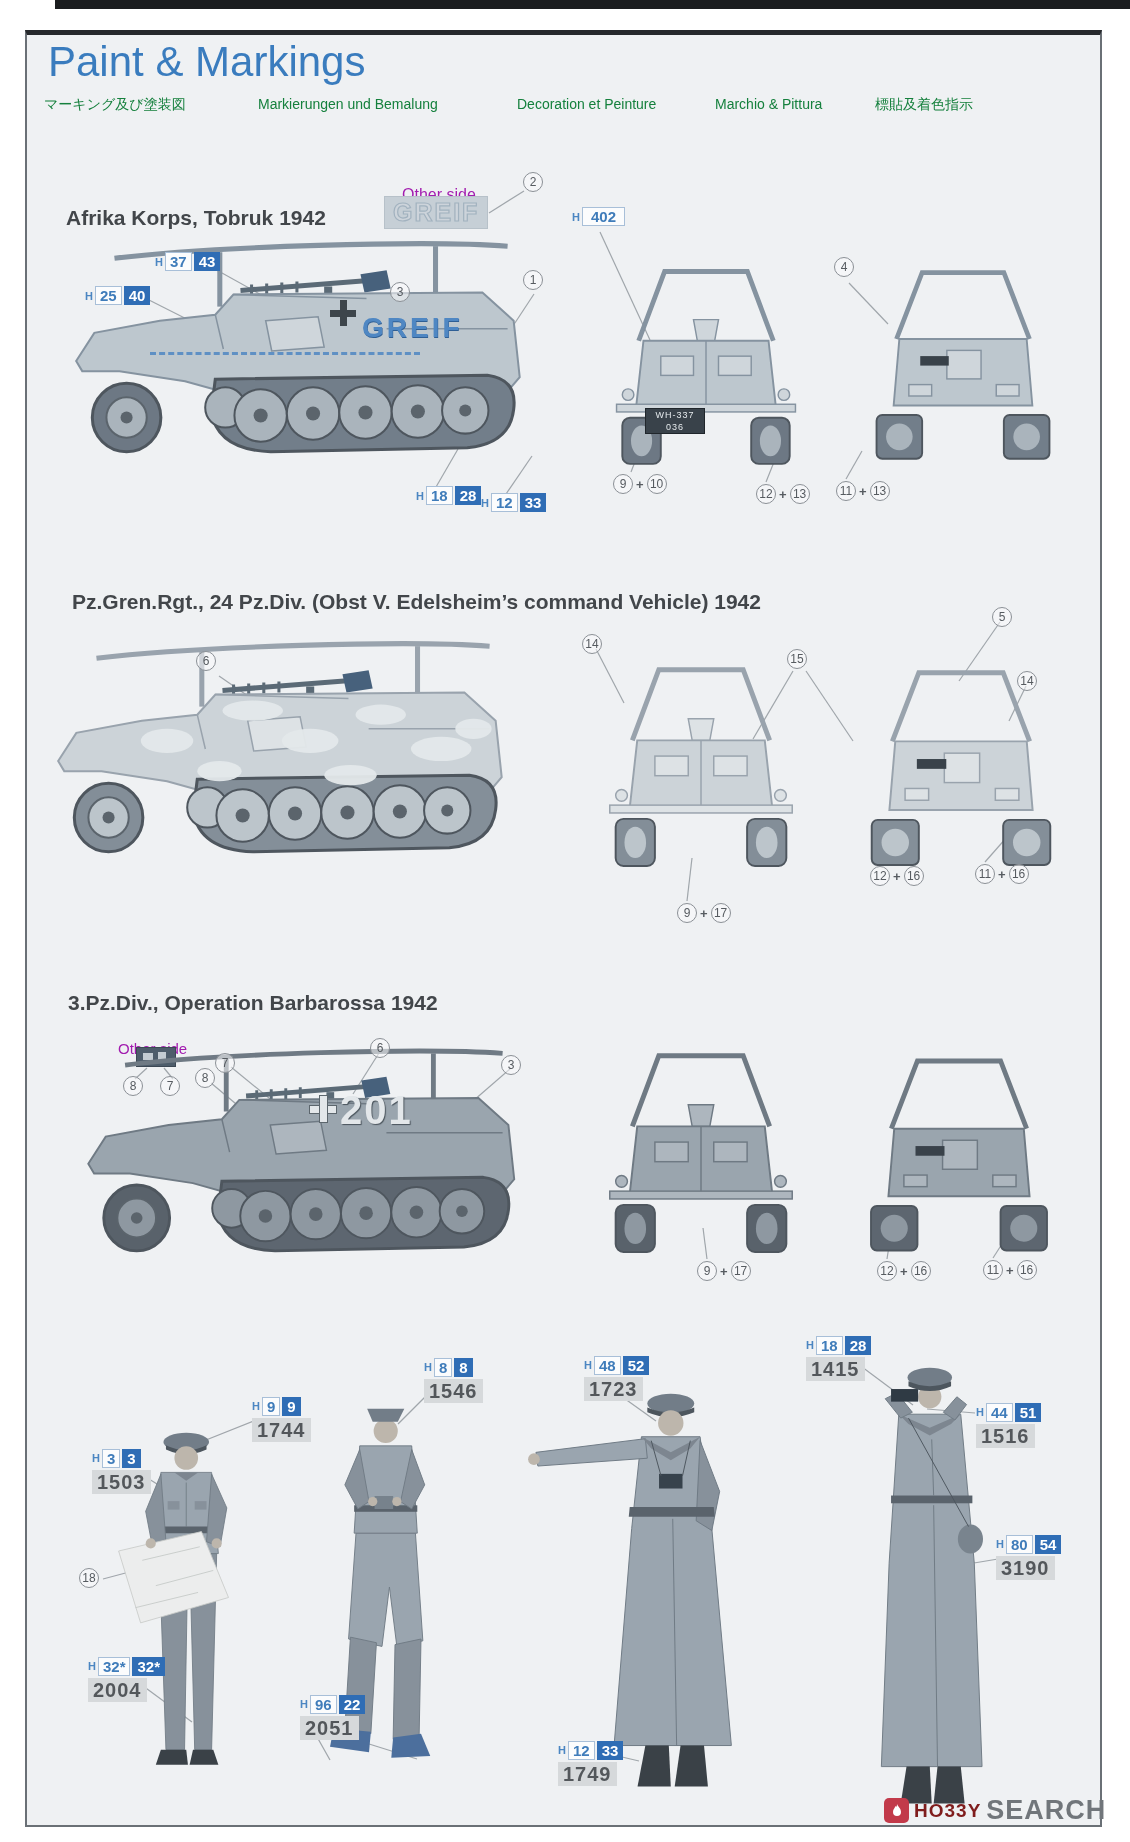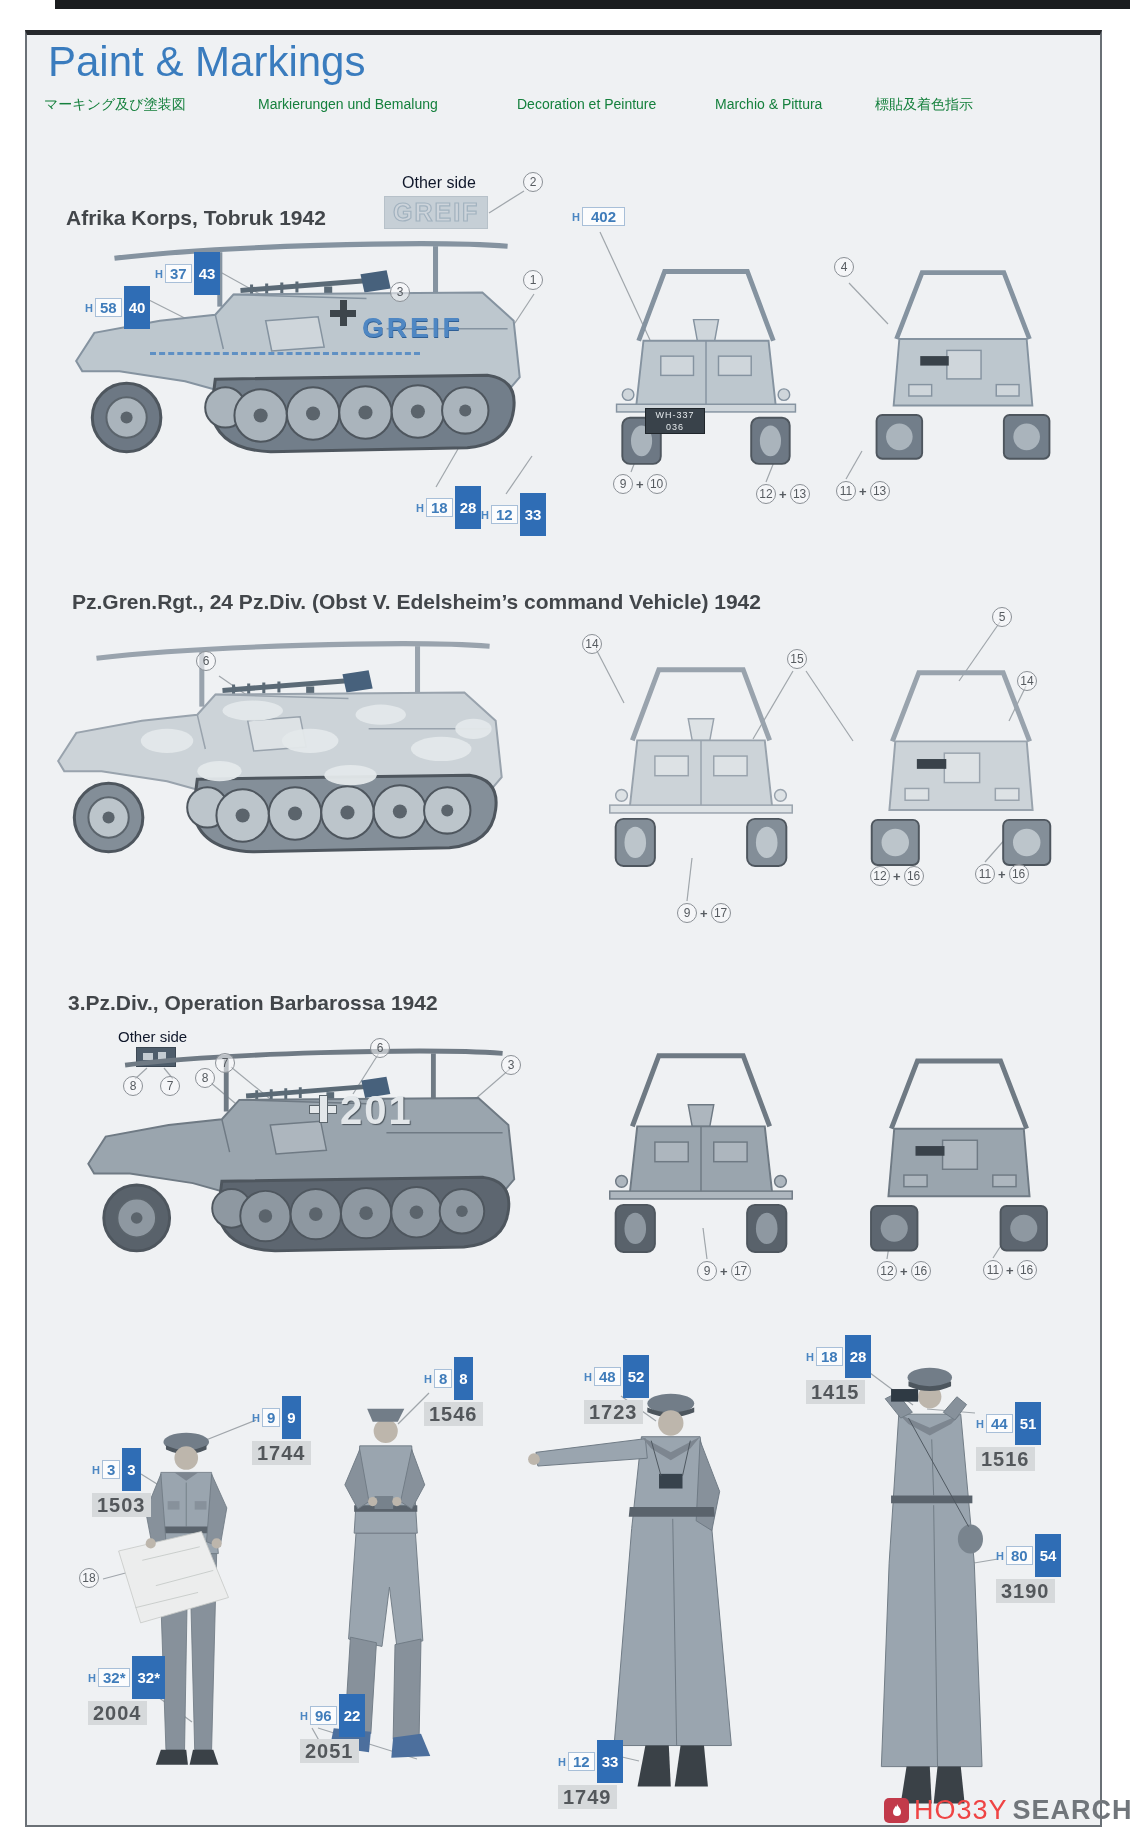--- a/index.html
+++ b/index.html
@@ -6,26 +6,26 @@
   body{width:1130px;height:1842px;position:relative;background:#ffffff;
        font-family:"Liberation Sans",sans-serif;overflow:hidden;}
   .abs{position:absolute;}
   
   .top-strip{position:absolute;left:55px;top:0;width:1075px;height:9px;background:#1b1d1f;}
   .page{position:absolute;left:25px;top:30px;width:1073px;height:1790px;background:#eff1f3;
         border:2px solid #6a7076;border-top:5px solid #26292c;}
   .page-title{position:absolute;left:48px;top:38px;font-size:42px;font-weight:normal;color:#3a7cbe;}
   .subtitle{position:absolute;top:96px;font-size:14px;color:#15803d;}
   .sec-heading{position:absolute;font-size:21px;font-weight:bold;color:#42464a;}
-  .small-note{position:absolute;font-size:16px;color:#0f172a;}
+  .small-note{position:absolute;font-size:16px;color:#a21caf;margin-top:12px;}
   
   .plabel{position:absolute;display:flex;align-items:center;font-weight:bold;white-space:nowrap;}
   .ph{font-size:11px;color:#4b86c2;margin-right:2px;font-weight:bold;}
   .pa{font-size:15px;line-height:17px;color:#3f7cba;background:#fbfcfd;border:1px solid #a8bfd8;padding:0 4px;}
-  .pb{font-size:15px;line-height:17px;color:#ffffff;background:#2f6db5;border:1px solid #2f6db5;padding:12px 4px;margin-left:2px;}
+  .pb{font-size:15px;line-height:17px;color:#ffffff;background:#2f6db5;border:1px solid #2f6db5;padding:0 4px;margin-left:2px;}
   .figlabel{position:absolute;white-space:nowrap;}
   .figlabel .plabel{position:static;display:inline-flex;}
   .numlabel{display:inline-block;margin-top:2px;font-size:20px;font-weight:bold;color:#53575b;
             background:#d6d9db;padding:0 5px;line-height:24px;letter-spacing:1px;}
   
   .co{display:inline-flex;width:20px;height:20px;border:1px solid #8b9096;border-radius:50%;
       align-items:center;justify-content:center;font-size:12px;color:#565b60;background:rgba(250,250,251,.55);
       box-sizing:border-box;flex:none;}
   .co.abs{position:absolute;}
   .copair{position:absolute;display:flex;align-items:center;gap:3px;}
@@ -46,21 +46,21 @@
          font-size:9px;line-height:12px;text-align:center;letter-spacing:1px;}
   .blue-dash{position:absolute;border-top:3px dashed #4f87c3;opacity:.85;}
   
   .art-s1{--hull:#bdc7ce;--hull2:#cfd6db;--edge:#8593a0;--tire:#6d7884;--hub:#aab4bc;--track:#727e8a;}
   .art-s2{--hull:#ccd3d8;--hull2:#dde2e5;--edge:#99a3ad;--tire:#838e98;--hub:#bcc5cb;--track:#848f99;}
   .art-s3{--hull:#9aa5ae;--hull2:#adb6be;--edge:#6f7a84;--tire:#59626b;--hub:#8e98a1;--track:#5d6670;}
   .fig{--uni:#9aa5af;--uni2:#87919b;--cap:#727d88;--skin:#bdb6ac;--boot2:#4c6f9d;}
   
   .logo{position:absolute;left:884px;top:1795px;display:flex;align-items:center;gap:5px;}
   .logo-ico{width:25px;height:25px;background:#c23a4a;border-radius:5px;display:flex;align-items:center;justify-content:center;}
-  .logo-w1{font-size:27px;font-weight:normal;color:#ef4444;letter-spacing:1px;}
+  .logo-w1{font-size:19px;font-weight:bold;color:#7f1d1d;letter-spacing:1px;}
   .logo-w2{font-size:27px;font-weight:bold;color:#71767b;letter-spacing:1px;}
 </style>
 </head>
 <body>
 
 <svg width="0" height="0" style="position:absolute">
 <defs>
 <symbol id="ht-side" viewBox="0 0 480 250">
   <path d="M50,30 C150,18 360,12 440,18" fill="none" stroke="var(--edge)" stroke-width="5"></path>
   <rect x="152" y="24" width="5" height="54" fill="var(--edge)"></rect>
@@ -277,21 +277,21 @@
 <div class="blue-dash" style="left:150px;top:352px;width:270px"></div>
 <div class="plate" style="left:645px;top:408px;width:58px">WH-337 036</div>
 
 <div class="plabel" style="left:155px;top:252px">
   <span class="ph">H</span>
   <span class="pa">37</span>
   <span class="pb">43</span>
 </div>
 <div class="plabel" style="left:85px;top:286px">
   <span class="ph">H</span>
-  <span class="pa">58</span>
+  <span class="pa">25</span>
   <span class="pb">40</span>
 </div>
 <div class="plabel" style="left:572px;top:207px">
   <span class="ph">H</span>
   <span class="pa" style="padding:0 8px">402</span>
 </div>
 <div class="plabel" style="left:416px;top:486px">
   <span class="ph">H</span>
   <span class="pa">18</span>
   <span class="pb">28</span>

